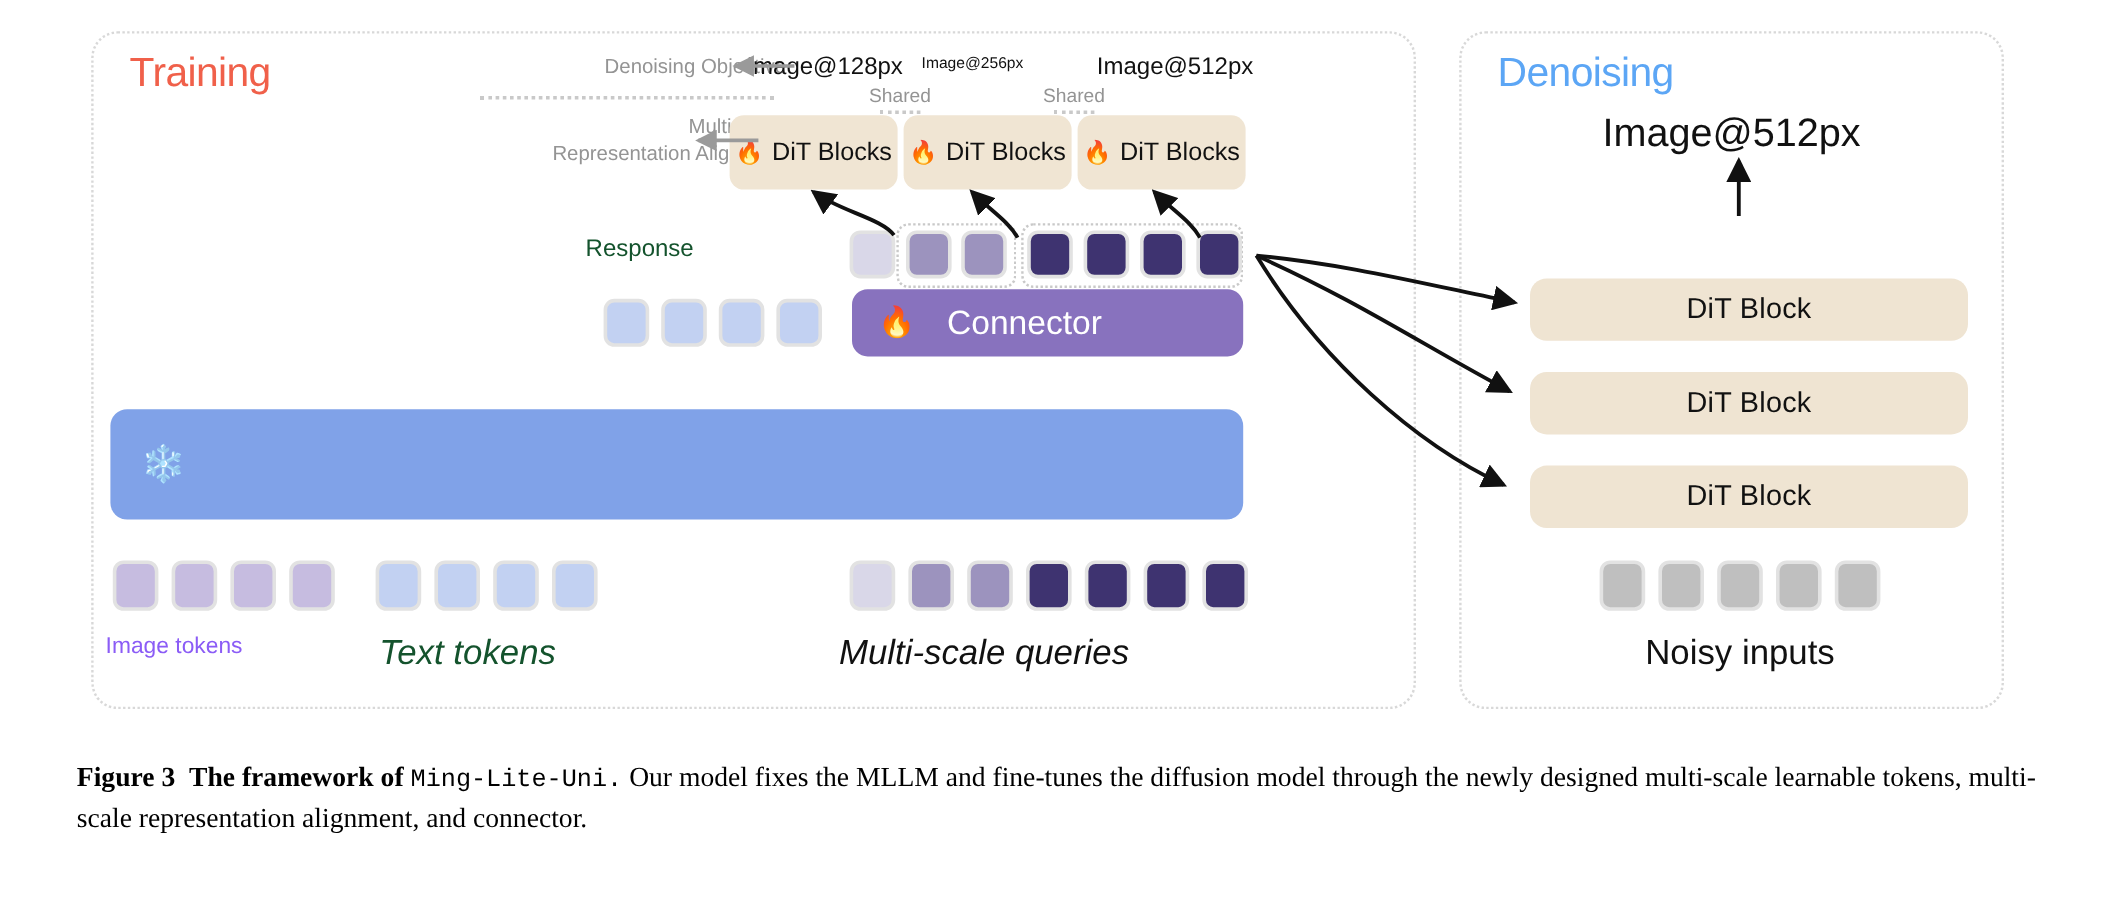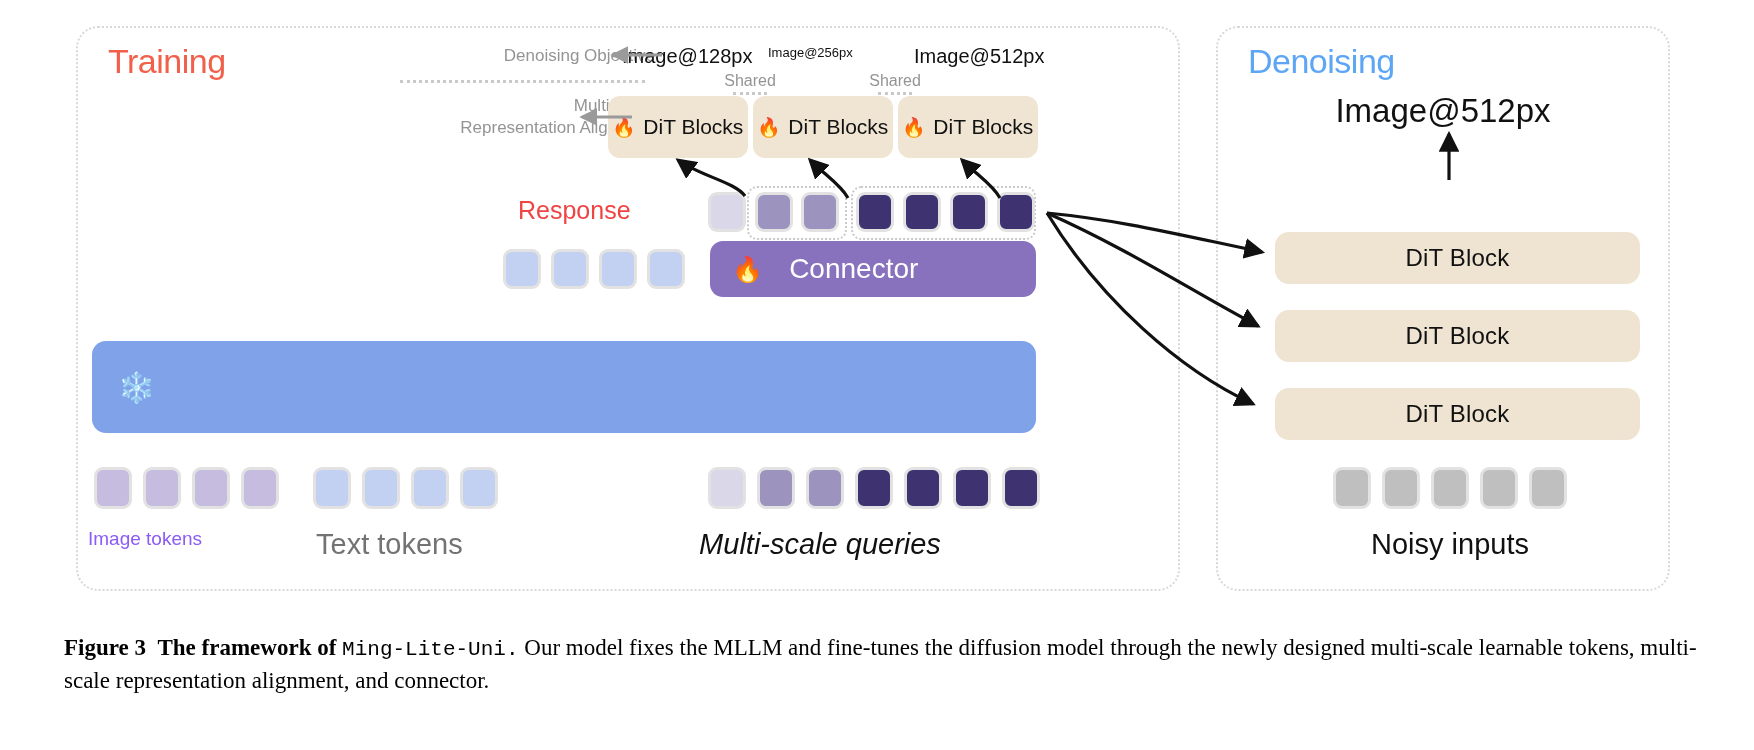--- a/index.html
+++ b/index.html
@@ -170,21 +170,21 @@
 </div>
 <div class="dit-train" style="left:753px; top:96px; width:140px;">
   <span class="flame">🔥</span>
   <span>DiT Blocks</span>
 </div>
 <div class="dit-train" style="left:898px; top:96px; width:140px;">
   <span class="flame">🔥</span>
   <span>DiT Blocks</span>
 </div>
 
-<div class="abs" style="left:518px; top:196px; font-size:25px; color:#ef4444;">Response</div>
+<div class="abs" style="left:488px; top:196px; font-size:20px; color:#14532d;">Response</div>
 
 <div class="grp" style="left:747px; top:186px; width:100px; height:54px;"></div>
 <div class="grp" style="left:851px; top:186px; width:185px; height:54px;"></div>
 
 <div class="tok sm" style="left:708px; top:192px; background:#D9D7E8;"></div>
 <div class="tok sm" style="left:755px; top:192px; background:#9C93BE;"></div>
 <div class="tok sm" style="left:801px; top:192px; background:#9C93BE;"></div>
 <div class="tok sm" style="left:856px; top:192px; background:#3E3370;"></div>
 <div class="tok sm" style="left:903px; top:192px; background:#3E3370;"></div>
 <div class="tok sm" style="left:950px; top:192px; background:#3E3370;"></div>
@@ -216,21 +216,21 @@
 
 <div class="tok" style="left:708px; top:467px; width:38px; height:42px; background:#D9D7E8;"></div>
 <div class="tok" style="left:757px; top:467px; width:38px; height:42px; background:#9C93BE;"></div>
 <div class="tok" style="left:806px; top:467px; width:38px; height:42px; background:#9C93BE;"></div>
 <div class="tok" style="left:855px; top:467px; width:38px; height:42px; background:#3E3370;"></div>
 <div class="tok" style="left:904px; top:467px; width:38px; height:42px; background:#3E3370;"></div>
 <div class="tok" style="left:953px; top:467px; width:38px; height:42px; background:#3E3370;"></div>
 <div class="tok" style="left:1002px;top:467px; width:38px; height:42px; background:#3E3370;"></div>
 
 <div class="abs" style="left:88px; top:528px; font-size:19px; color:#8b5cf6; white-space:nowrap;">Image tokens</div>
-<div class="abs" style="left:316px; top:528px; font-size:29px; color:#737373; white-space:nowrap;">Text tokens</div>
+<div class="abs" style="left:316px; top:528px; font-size:29px; color:#14532d; white-space:nowrap;font-style:italic;">Text tokens</div>
 <div class="abs" style="left:820px; top:528px; font-size:29px; color:#111; white-space:nowrap; transform:translateX(-50%);font-style:italic;">Multi-scale queries</div>
 
 <div class="abs" style="left:1443px; top:92px; font-size:33px; color:#111; white-space:nowrap; transform:translateX(-50%);">Image@512px</div>
 
 <div class="dit-inf" style="left:1275px; top:232px; width:365px;">
   <span>DiT Block</span>
 </div>
 <div class="dit-inf" style="left:1275px; top:310px; width:365px;">
   <span>DiT Block</span>
 </div>

